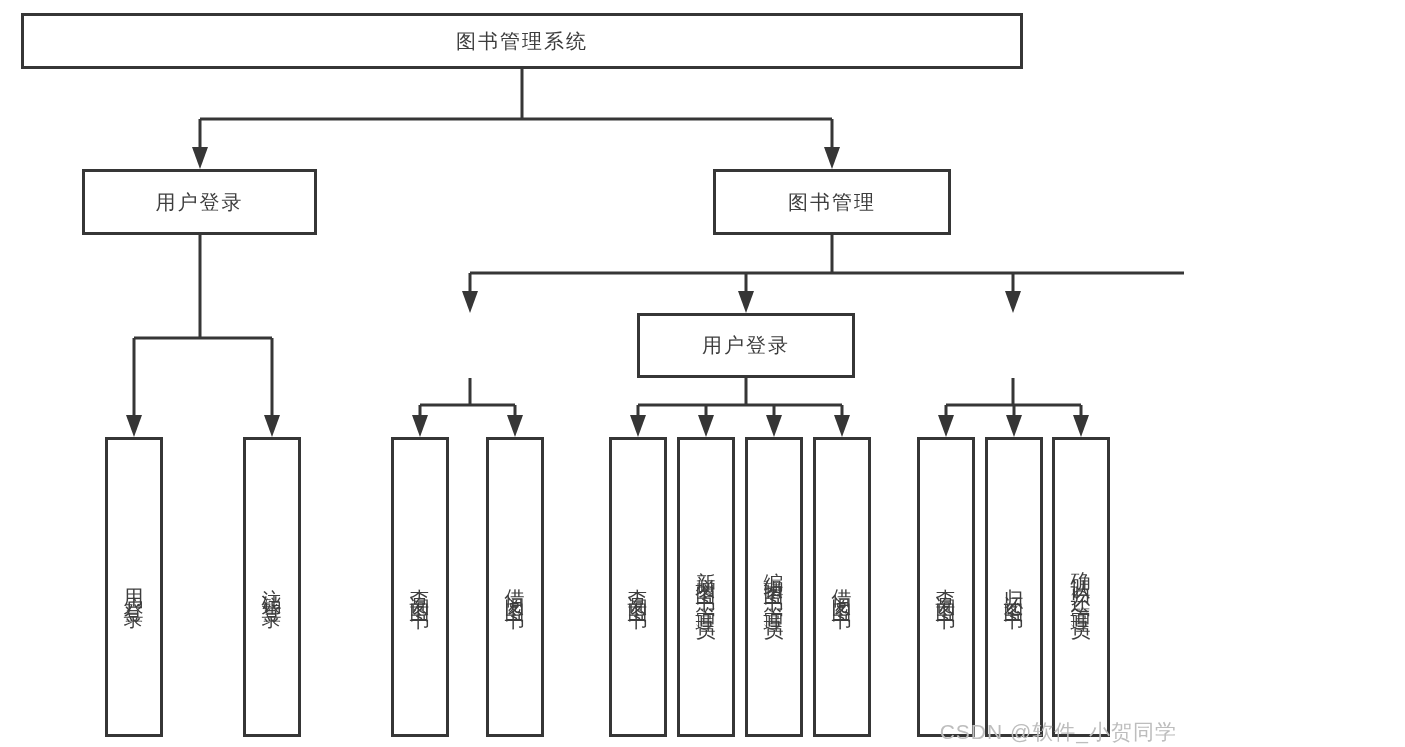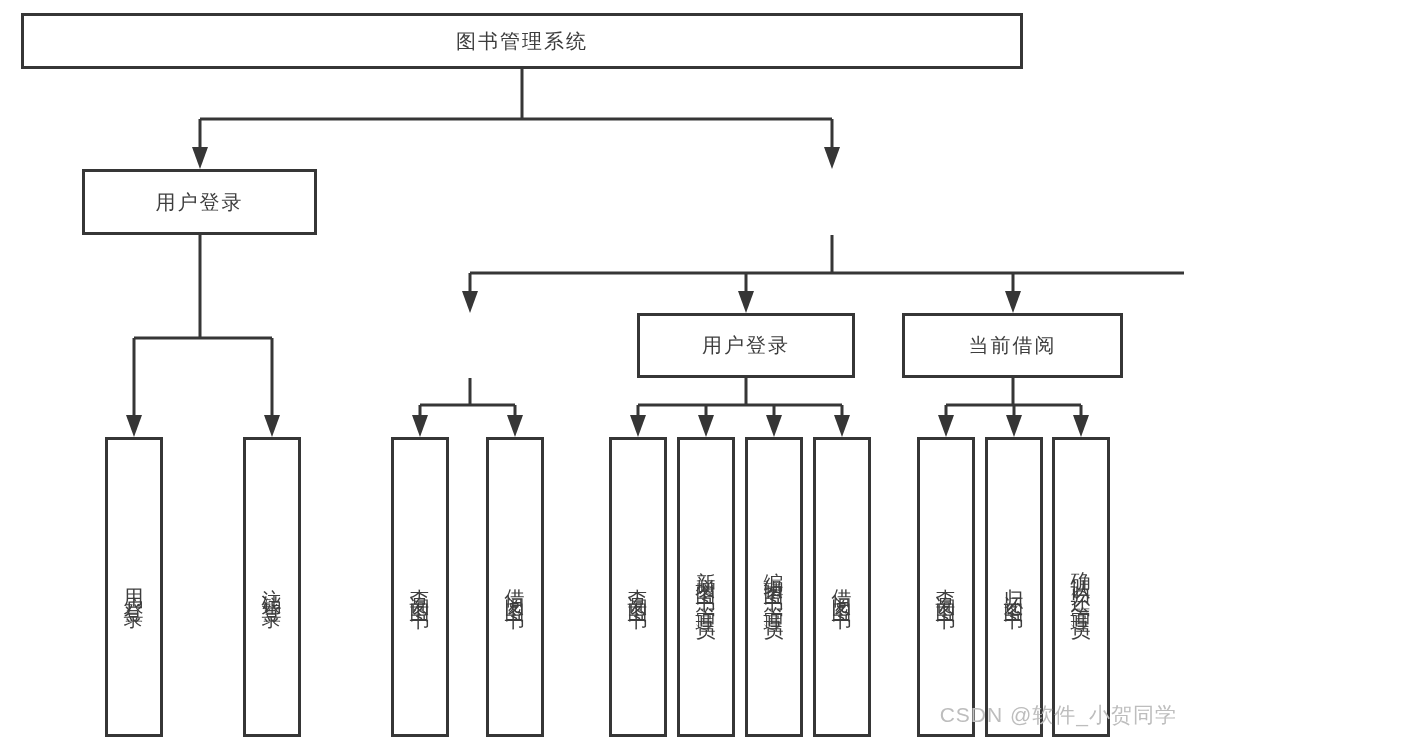--- a/index.html
+++ b/index.html
@@ -18,21 +18,21 @@
     background:var(--node-bg,#ffffff);
     border:3px solid var(--line,#363636);
     display:flex; align-items:center; justify-content:center;
   }
   .hlabel { font-size:20px; letter-spacing:2px; white-space:nowrap; }
   .vtext {
     writing-mode:vertical-rl; text-orientation:mixed;
     font-size:20px; letter-spacing:7px; line-height:1.1; white-space:nowrap;
   }
   .watermark {
-    position:absolute; right:7px; bottom:18px; z-index:5;
+    position:absolute; right:7px; bottom:1px; z-index:5;
     font-size:21px; letter-spacing:1px;
     color:var(--watermark,#bdbdbd); white-space:nowrap;
   }
 </style>
 </head>
 <body>
 
 <div class="stage">
 
   <svg class="wires" width="1405" height="747" viewBox="0 0 1405 747" aria-hidden="true">
@@ -72,26 +72,26 @@
     <polygon points="1340,415 1356,415 1348,437"></polygon>
   </svg>
 
   <div class="node" style="left:21px; top:13px; width:1002px; height:56px">
     <span class="hlabel">图书管理系统</span>
   </div>
 
   <div class="node" style="left:82px; top:169px; width:235px; height:66px">
     <span class="hlabel">用户登录</span>
   </div>
+  <div class="node" style="left:713px; top:169px; width:238px; height:66px">
+    <span class="hlabel">图书管理</span>
+  </div>
 
   <div class="node" style="left:637px; top:313px; width:218px; height:65px">
     <span class="hlabel">用户登录</span>
-  </div>
-  <div class="node" style="left:902px; top:313px; width:221px; height:65px">
-    <span class="hlabel">当前借阅</span>
   </div>
 
   <div class="node" style="left:105px; top:437px; width:58px; height:300px">
     <span class="vtext">用户登录</span>
   </div>
   <div class="node" style="left:243px; top:437px; width:58px; height:300px">
     <span class="vtext">注销登录</span>
   </div>
 
   <div class="node" style="left:391px; top:437px; width:58px; height:300px">

